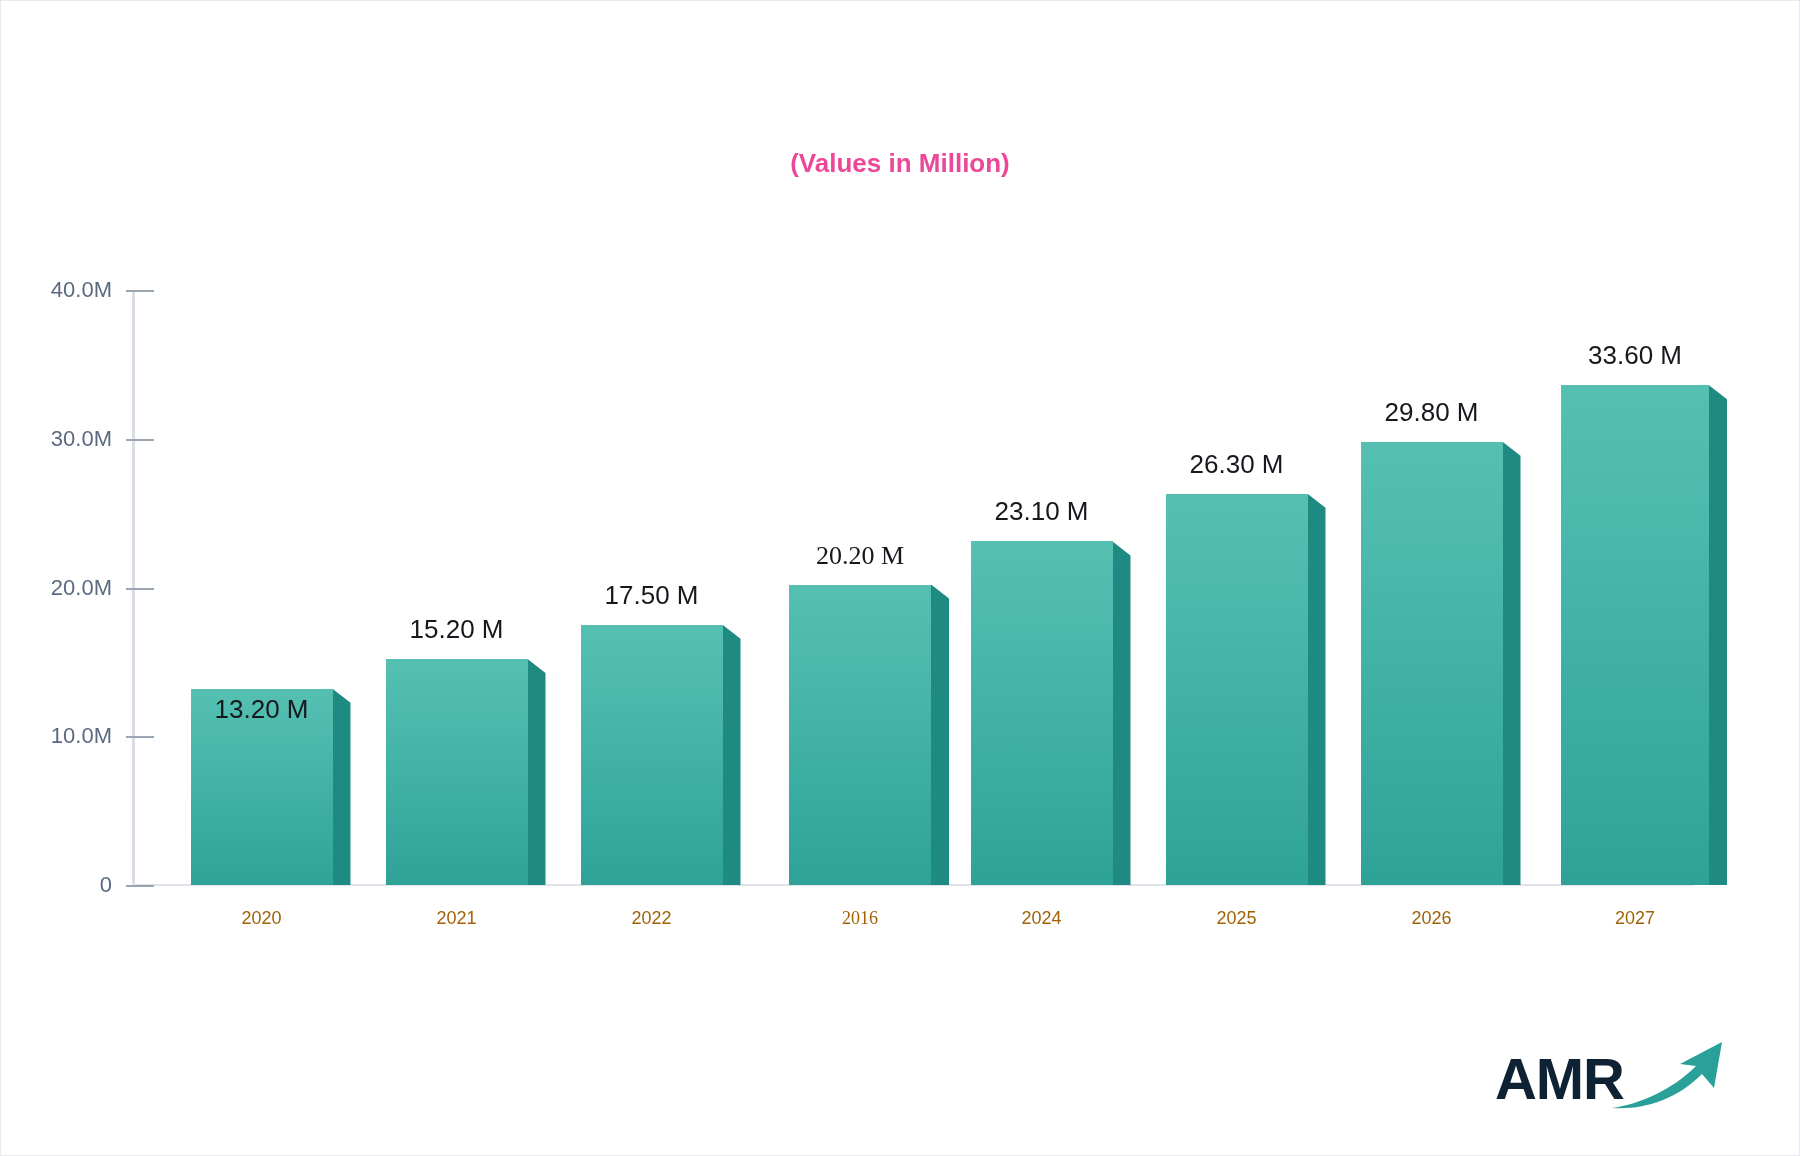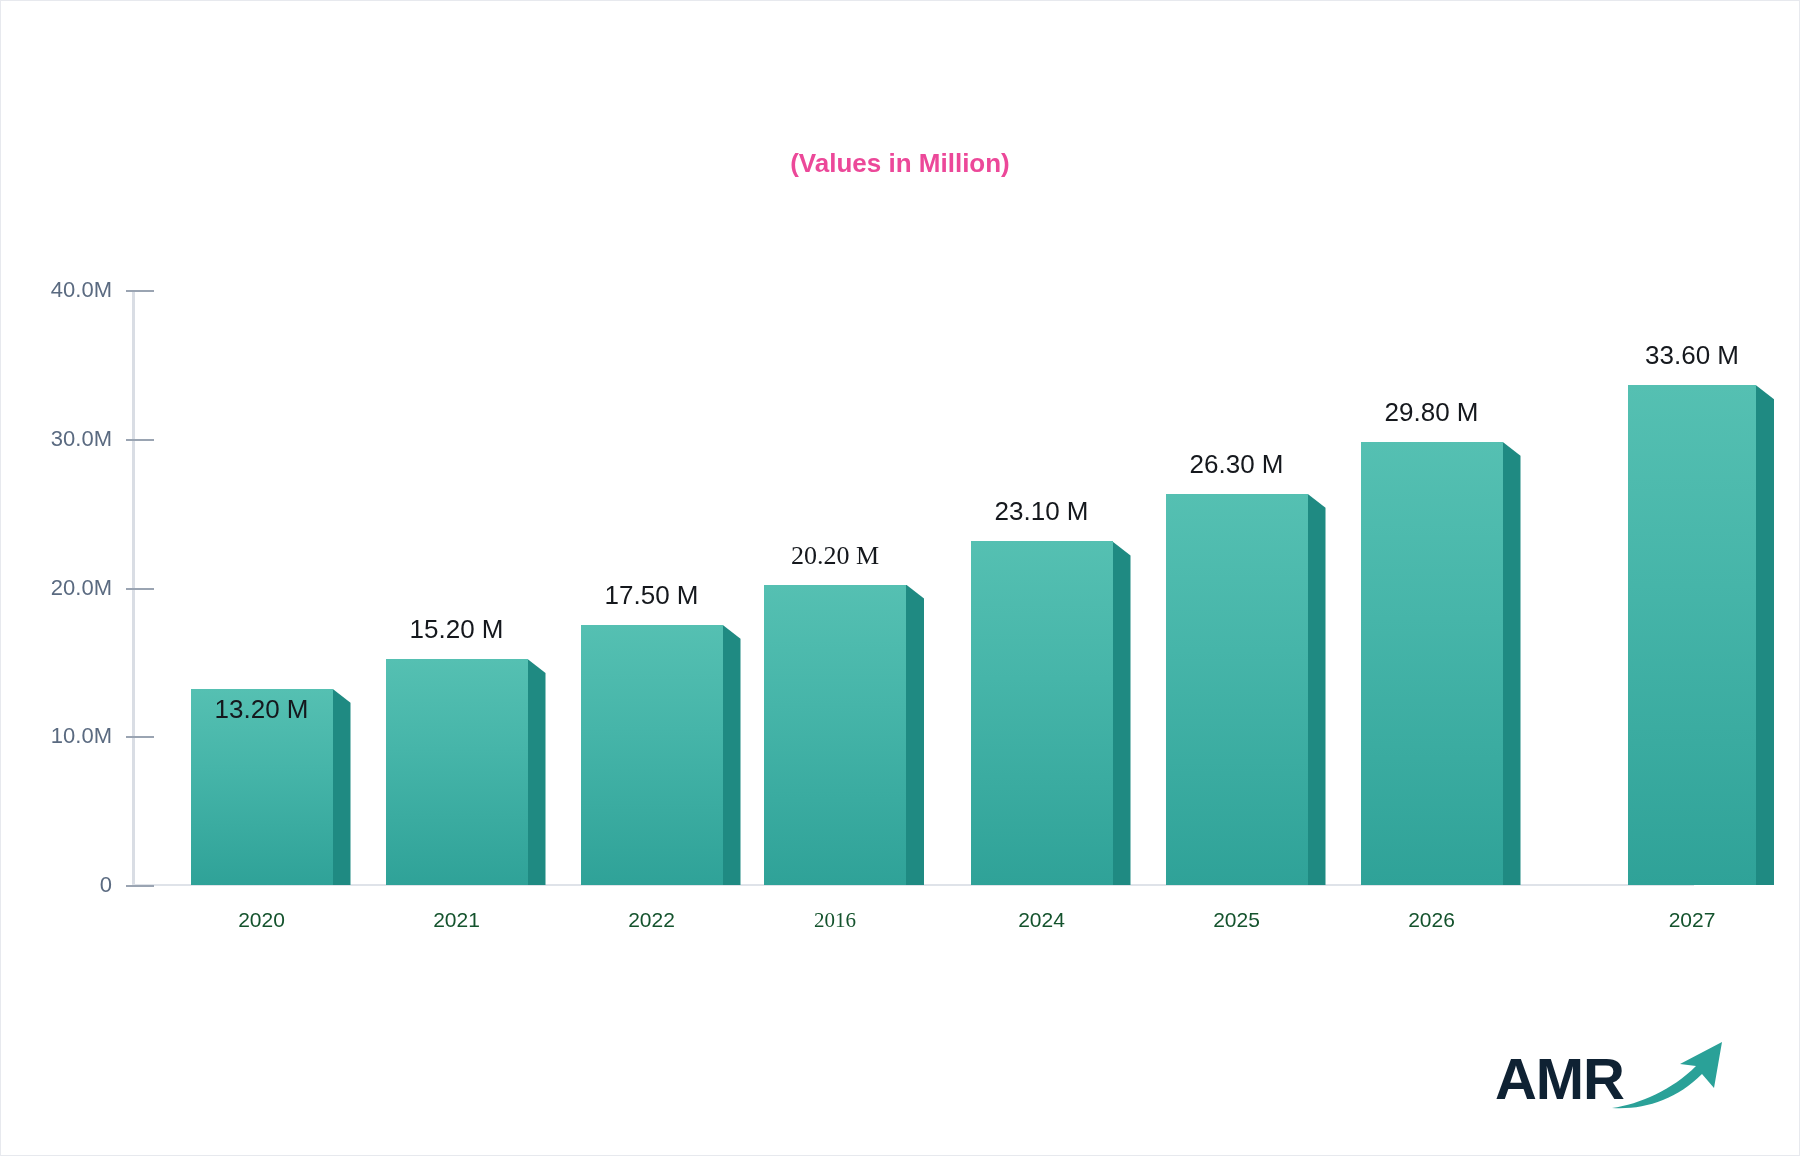--- a/index.html
+++ b/index.html
@@ -147,22 +147,22 @@
     font-size: 26px;
     color: #15181d;
     white-space: nowrap;
   }
   .x-tick {
     position: absolute;
     top: 100%;
     left: 50%;
     transform: translateX(-50%);
     margin-top: 23px;
-    font-size: 21px;
-    color: #14532d;
+    font-size: 18px;
+    color: #a16207;
     white-space: nowrap;
   }
 
   
   #amr-logo {
     position: absolute;
     right: 56px;
     bottom: 38px;
     display: flex;
     align-items: center;
@@ -212,21 +212,21 @@
           <div class="bar-face" style="height: 226.1px;"></div>
           <div class="bar-value">15.20 M</div>
           <div class="x-tick">2021</div>
         </div>
         <div class="bar-group" style="left: 416.5px; width: 142px; height: 260.312px;">
           <div class="bar-side" style="height: 260.312px;"></div>
           <div class="bar-face" style="height: 260.312px;"></div>
           <div class="bar-value">17.50 M</div>
           <div class="x-tick">2022</div>
         </div>
-        <div class="bar-group" style="left: 600px; width: 142px; height: 300.475px; font-family: Liberation Serif, serif;">
+        <div class="bar-group" style="left: 625px; width: 142px; height: 300.475px; font-family: Liberation Serif, serif;">
           <div class="bar-side" style="height: 300.475px;"></div>
           <div class="bar-face" style="height: 300.475px;"></div>
           <div class="bar-value">20.20 M</div>
           <div class="x-tick">2016</div>
         </div>
         <div class="bar-group" style="left: 806.5px; width: 142px; height: 343.613px;">
           <div class="bar-side" style="height: 343.613px;"></div>
           <div class="bar-face" style="height: 343.613px;"></div>
           <div class="bar-value">23.10 M</div>
           <div class="x-tick">2024</div>
@@ -236,21 +236,21 @@
           <div class="bar-face" style="height: 391.212px;"></div>
           <div class="bar-value">26.30 M</div>
           <div class="x-tick">2025</div>
         </div>
         <div class="bar-group" style="left: 1196.5px; width: 142px; height: 443.275px;">
           <div class="bar-side" style="height: 443.275px;"></div>
           <div class="bar-face" style="height: 443.275px;"></div>
           <div class="bar-value">29.80 M</div>
           <div class="x-tick">2026</div>
         </div>
-        <div class="bar-group" style="left: 1464px; width: 128px; height: 499.8px;">
+        <div class="bar-group" style="left: 1397px; width: 148px; height: 499.8px;">
           <div class="bar-side" style="height: 499.8px;"></div>
           <div class="bar-face" style="height: 499.8px;"></div>
           <div class="bar-value">33.60 M</div>
           <div class="x-tick">2027</div>
         </div>
       </div>
   </div>
 
   <div id="amr-logo">
     <span class="amr-text">AMR</span>

